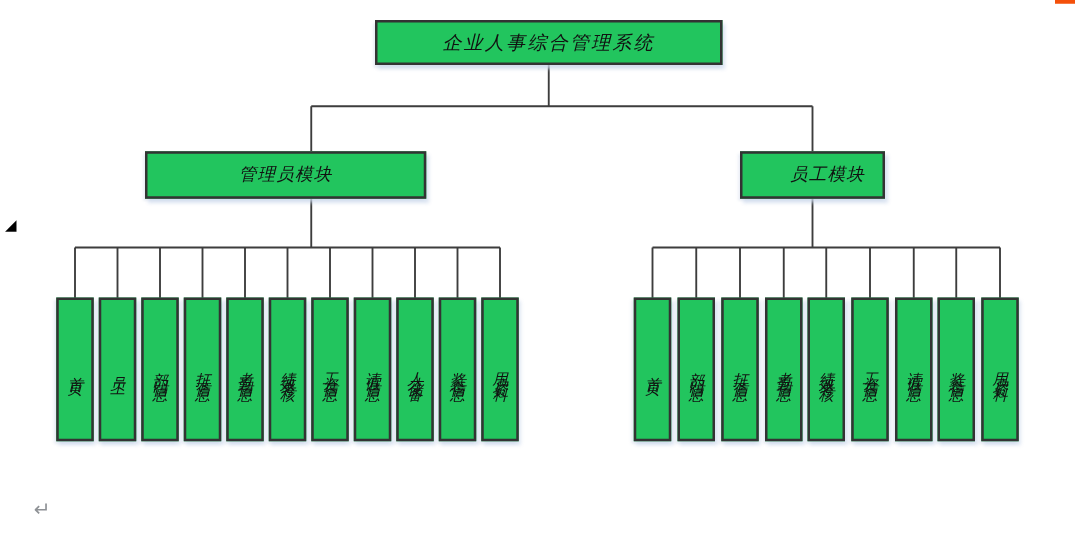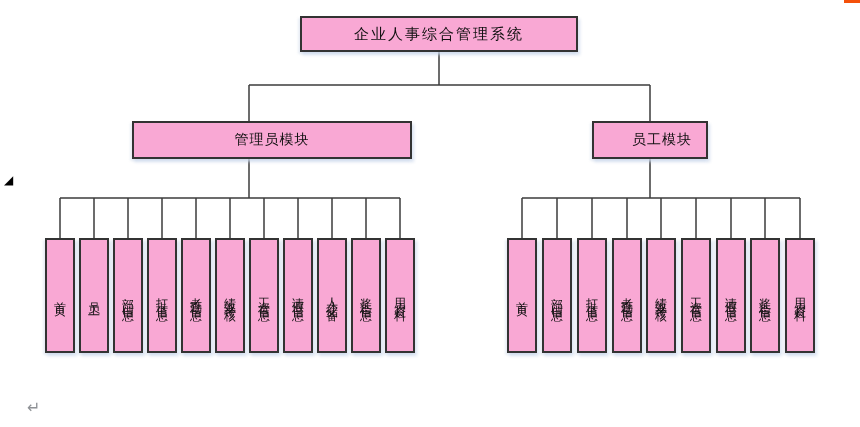--- a/index.html
+++ b/index.html
@@ -2,27 +2,28 @@
 <html><head>
 <meta charset="utf-8">
 <style>
   html,body{margin:0;padding:0;background:#ffffff;}
   .canvas{
     position:relative;width:860px;height:427px;background:#ffffff;overflow:hidden;
     font-family:"Liberation Serif", serif;color:#111111;
   }
   .lines{position:absolute;left:0;top:0;width:860px;height:427px;}
   .box{
-    position:absolute;background:#f9a8d4;border:2px solid #333333;box-sizing:border-box;
+    position:absolute;background:#22c55e;border:2px solid #333333;box-sizing:border-box;
     display:flex;align-items:center;justify-content:center;
     box-shadow:2px 3px 3px rgba(198,212,233,0.65), -2px 2px 2px rgba(210,220,235,0.45);
+    font-style:italic;
   }
   .root-box{left:300px;top:16px;width:278px;height:36px;}
   .root-box .hlabel{font-size:15px;letter-spacing:2px;}
-  .module-admin{left:132px;top:121px;width:280px;height:38px;}
+  .module-admin{left:116px;top:121px;width:225px;height:38px;}
   .module-employee{left:592px;top:121px;width:116px;height:38px;padding-left:24px;}
   .module-label{font-size:14px;letter-spacing:1px;}
   .leaf{top:238px;width:30px;height:115px;}
   .vtext{
     writing-mode:vertical-rl;text-orientation:upright;
     font-size:12px;letter-spacing:4px;line-height:1;white-space:nowrap;
   }
   .corner-tri{
     position:absolute;left:4px;top:174px;font-size:12px;color:#000000;
     font-family:"DejaVu Sans", sans-serif;line-height:1;

